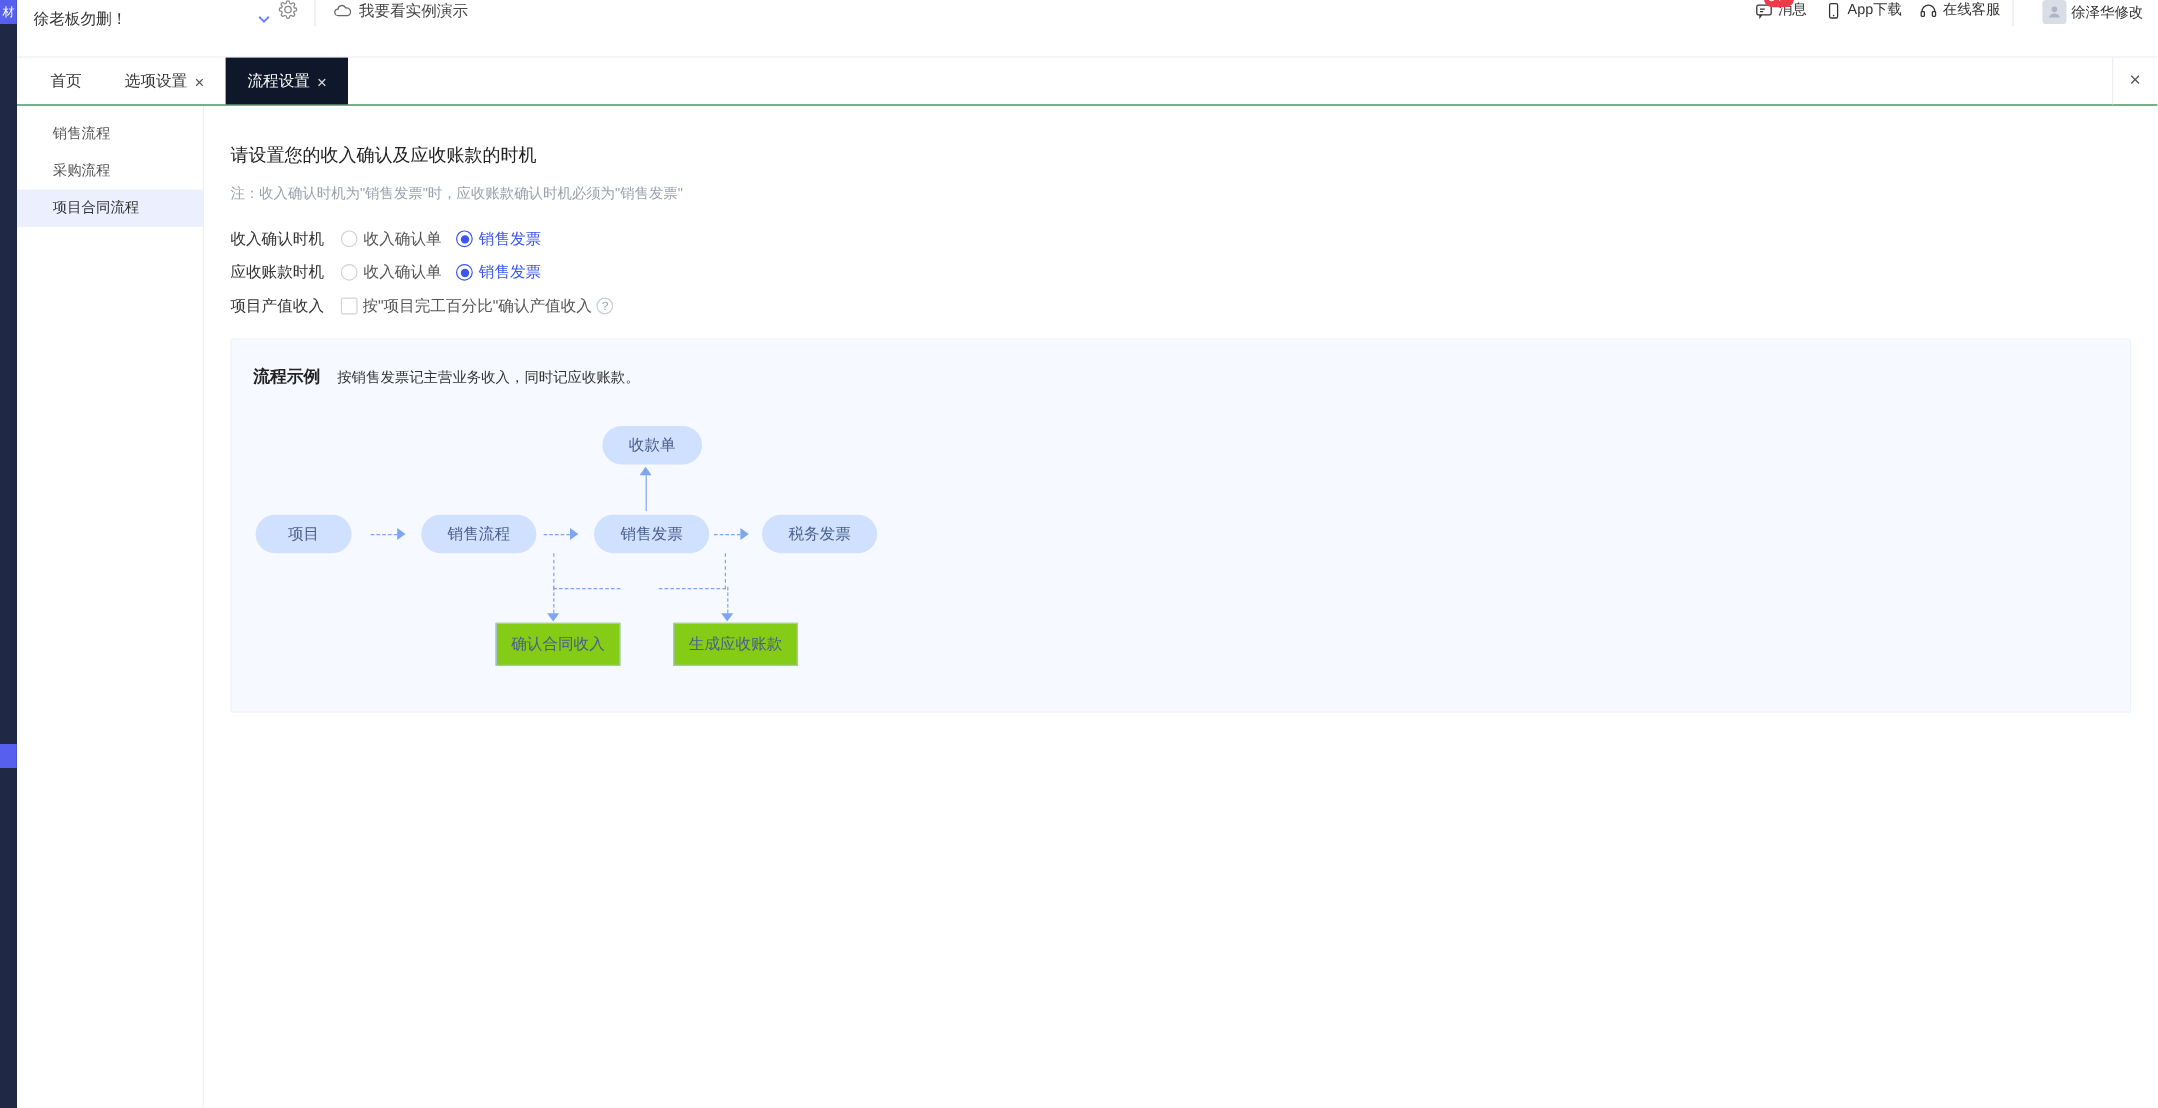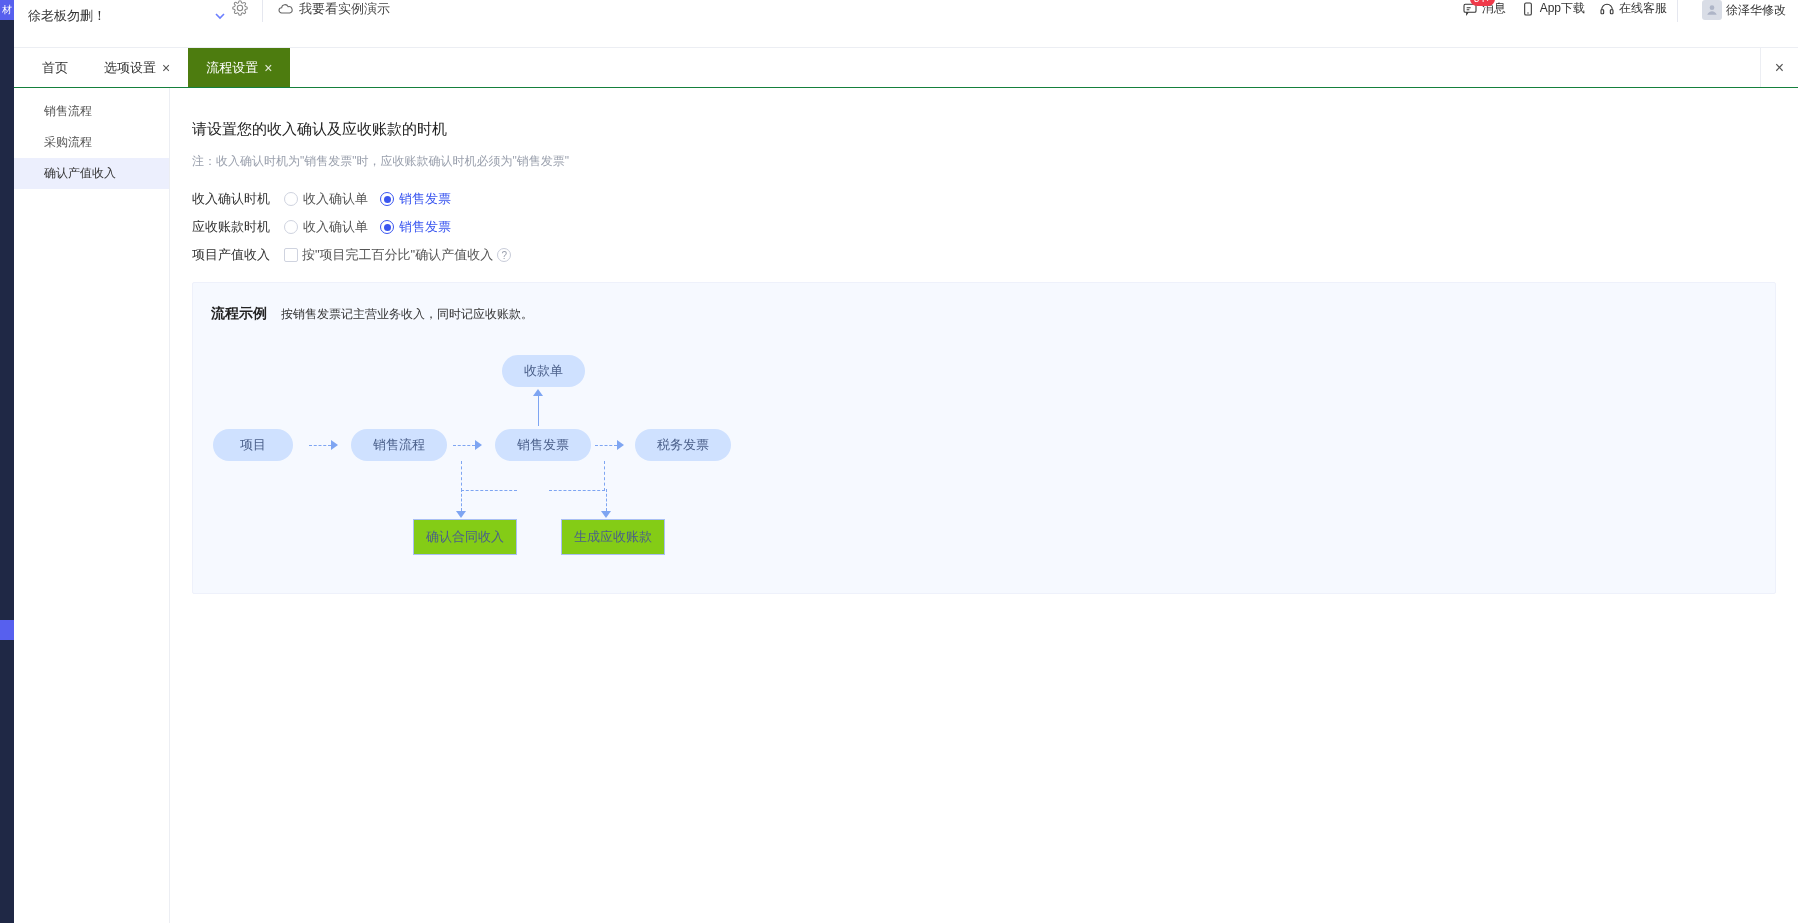--- a/index.html
+++ b/index.html
@@ -105,21 +105,21 @@
     .tab {
       display: flex;
       align-items: center;
       gap: 6px;
       padding: 0 18px;
       color: #333;
       font-size: 13px;
       cursor: pointer;
     }
     .tab.active {
-      background: #4d7c0f;
+      background: #0f172a;
       color: #fff;
     }
     .tab-close {
       font-size: 14px;
       line-height: 1;
       opacity: .85;
     }
     .tabsbar .tabs-close-all {
       margin-left: auto;
       display: flex;
@@ -375,21 +375,21 @@
 
   <div class="page">
     <div class="sidebar">
       <div class="side-item">
         <span>销售流程</span>
       </div>
       <div class="side-item">
         <span>采购流程</span>
       </div>
       <div class="side-item active">
-        <span>确认产值收入</span>
+        <span>项目合同流程</span>
       </div>
     </div>
 
     <div class="content">
       <div class="title">请设置您的收入确认及应收账款的时机</div>
       <div class="note">注：收入确认时机为"销售发票"时，应收账款确认时机必须为"销售发票"</div>
 
       <div class="row">
         <span class="label">收入确认时机</span>
         <label class="radio">

